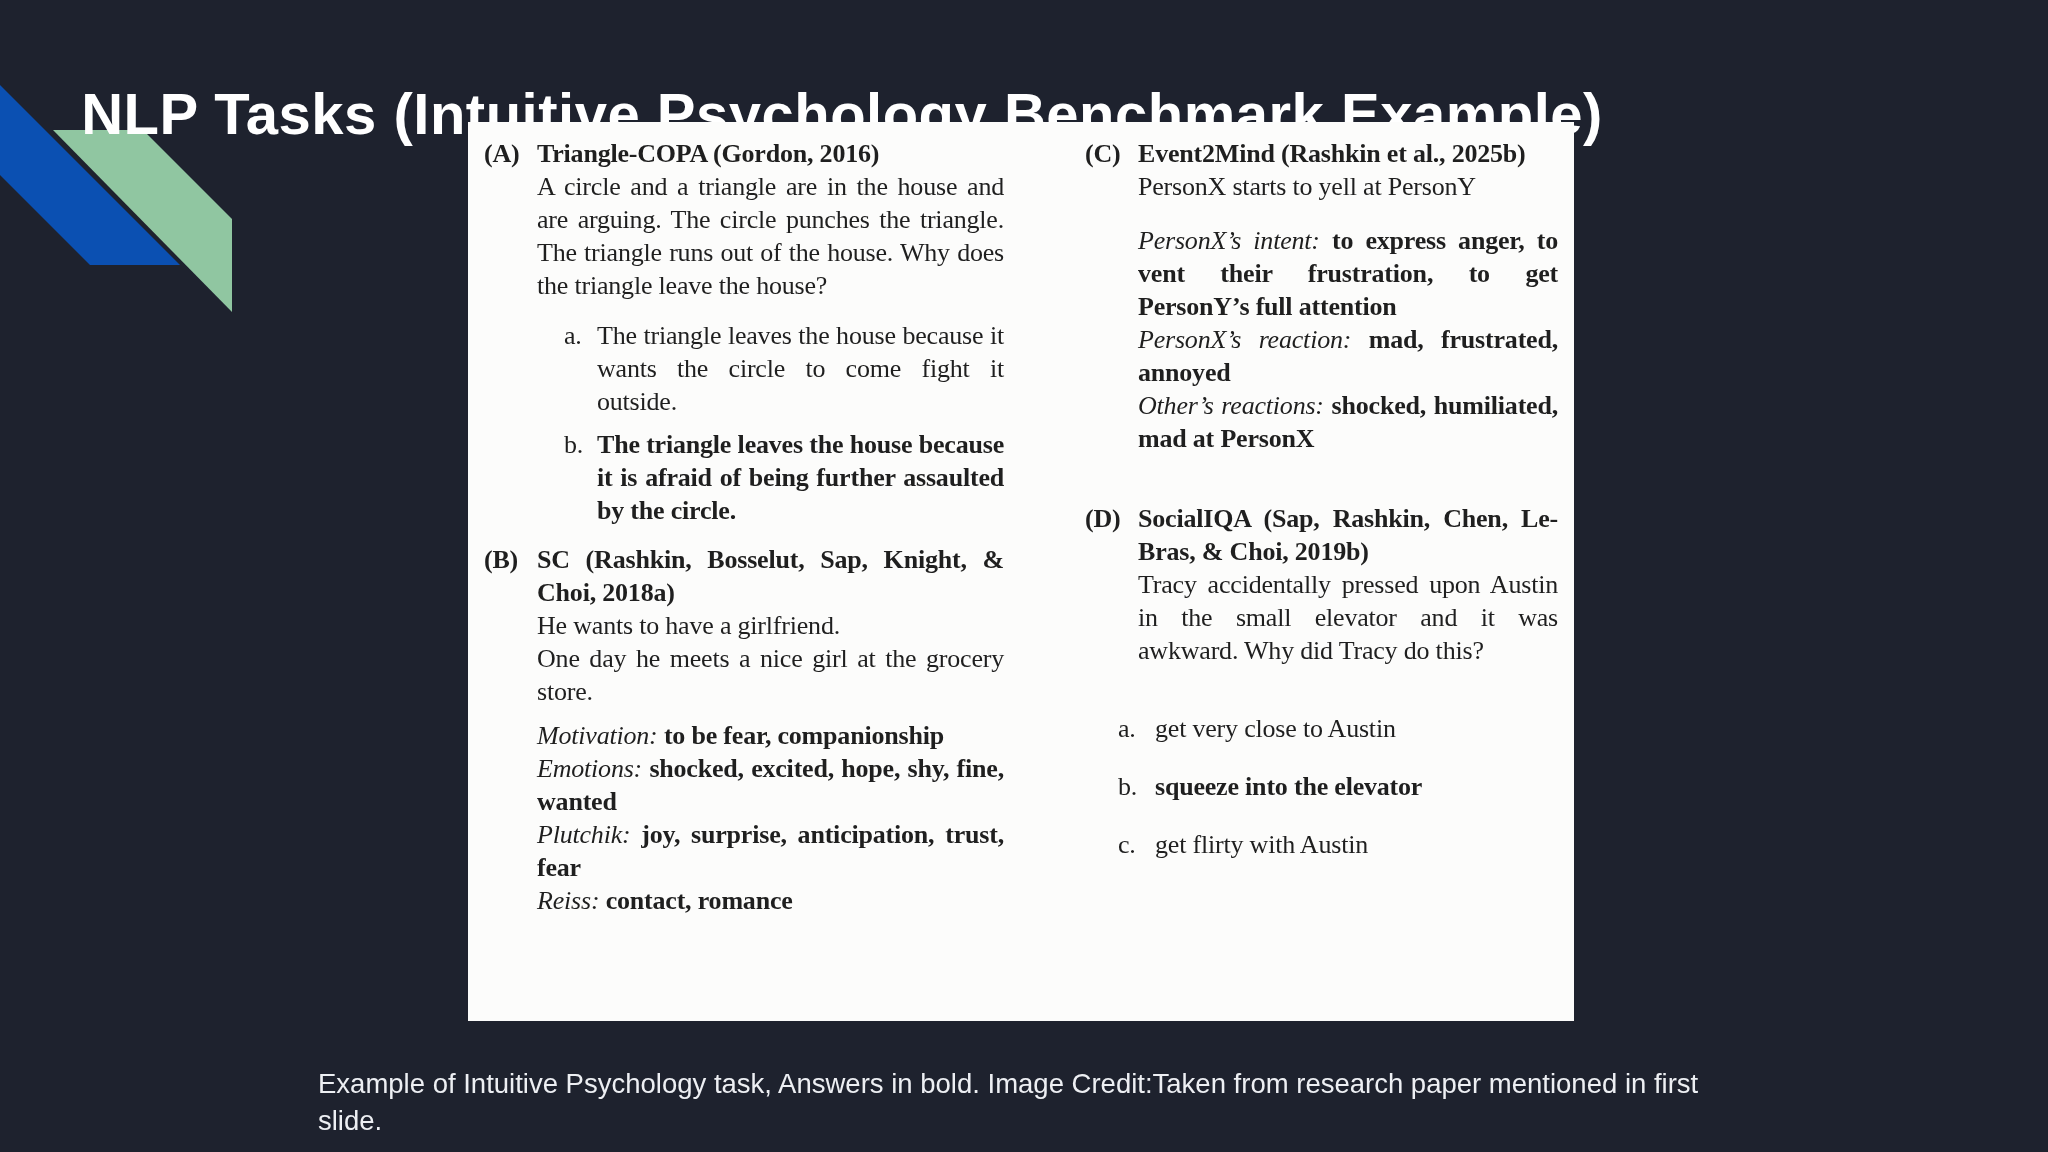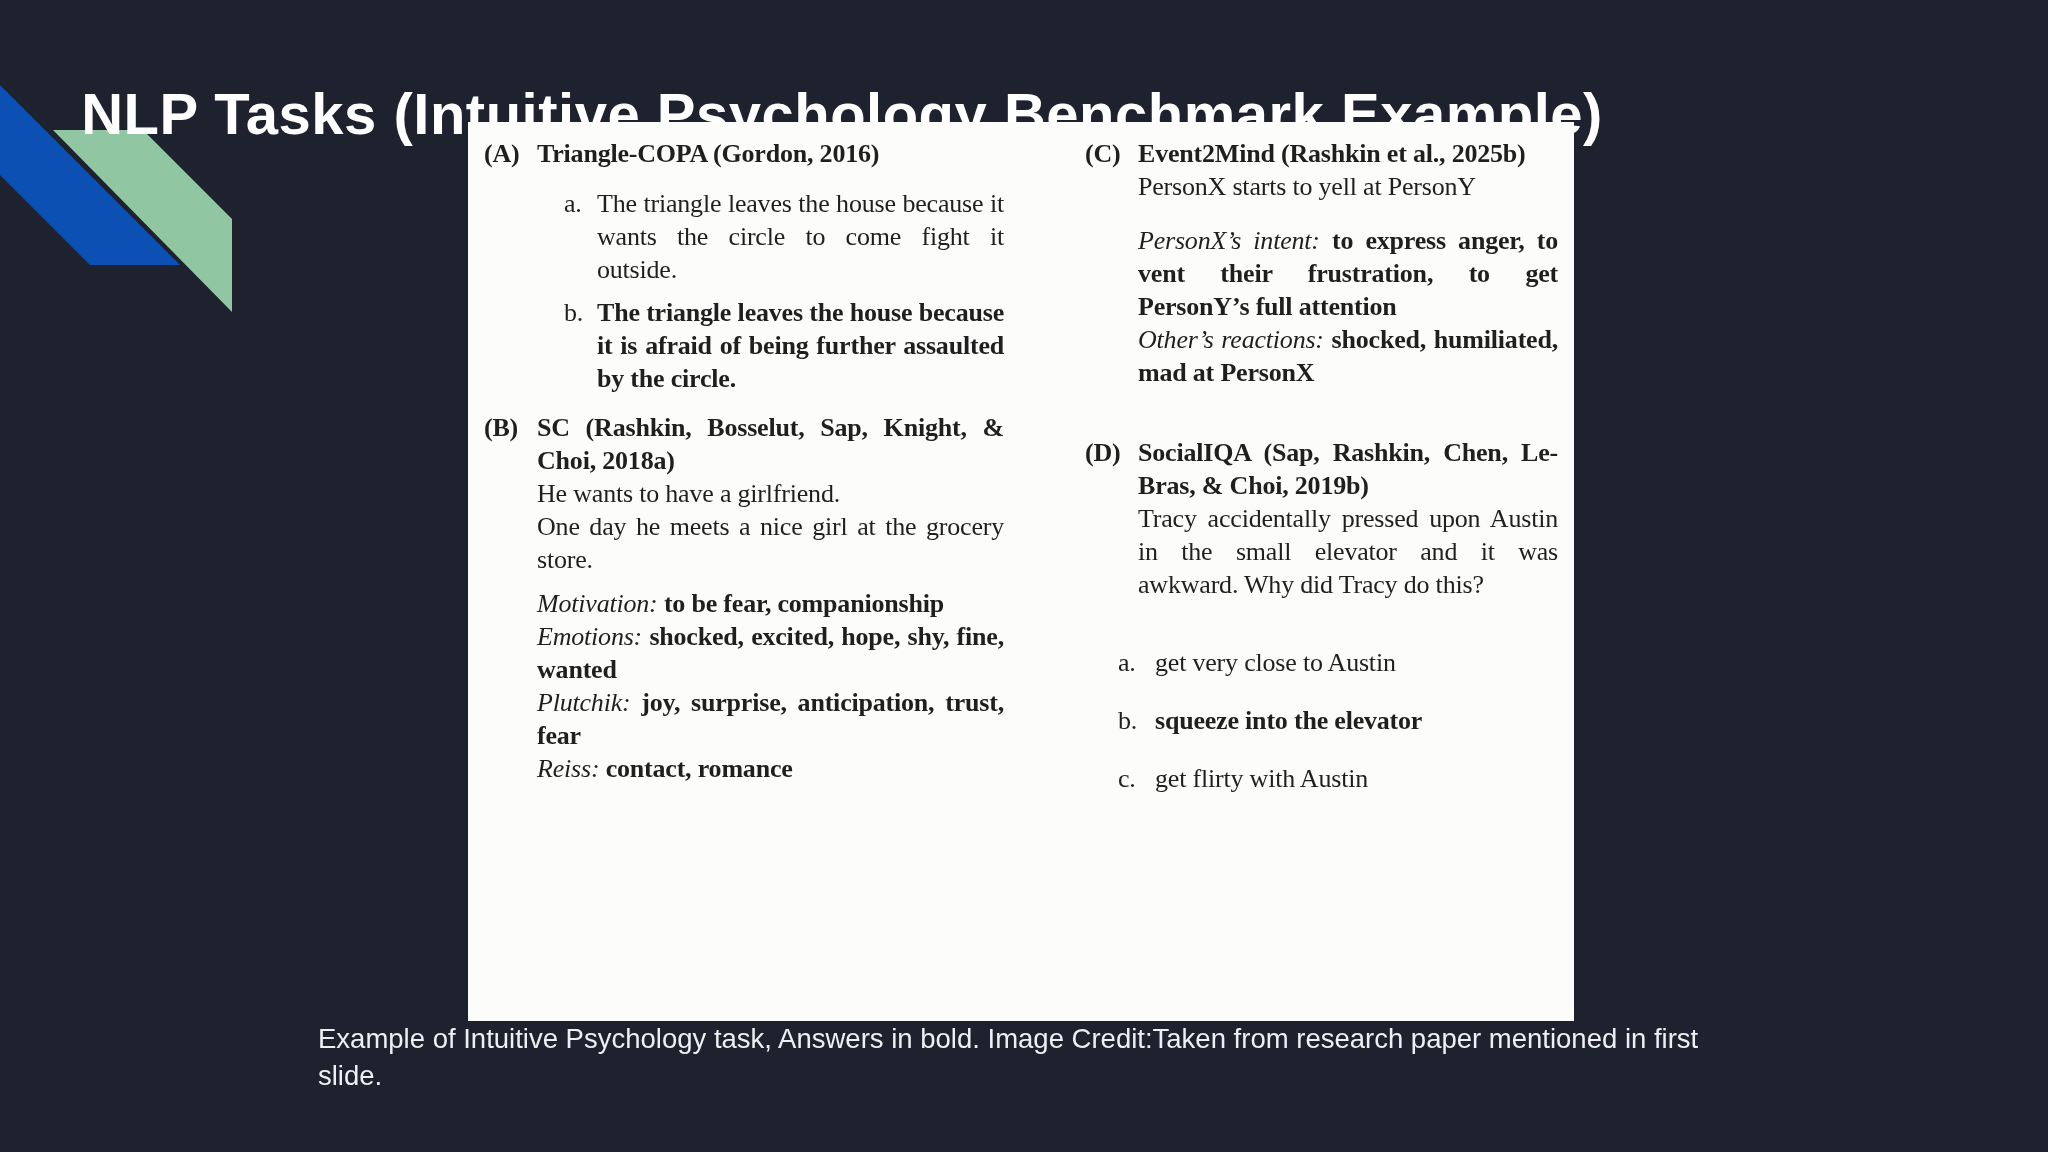--- a/index.html
+++ b/index.html
@@ -59,21 +59,21 @@
   .attr i{font-style:italic;}
   .attr b{font-weight:700;}
   .gap-top{margin-top:12px;}
 
   .sec-b{margin-top:16px;}
   .sec-d{margin-top:47px;}
   .attrs-c{margin-top:21px;}
 
   
   .caption{
-    position:absolute;left:318px;top:1020px;width:1400px;
+    position:absolute;left:318px;top:1065px;width:1400px;
     color:#edeff3;font-size:27.5px;line-height:37px;font-weight:400;
   }
 </style>
 </head>
 <body>
 
 <div class="canvas">
 
   <svg class="decor" viewBox="0 0 240 320" width="240" height="320">
     <polygon points="0,85 180,265 90,265 0,175" fill="#0b50b2"></polygon>
@@ -84,20 +84,21 @@
 
   <div class="panel">
 
     <div class="col-left">
 
       <div class="sec">
         <div class="sec-head">
           <span class="sec-lbl">(A)</span>
           <span class="sec-ttl just">Triangle-COPA (Gordon, 2016)</span>
         </div>
+        <p class="indent just">A circle and a triangle are in the house and are arguing. The circle punches the triangle. The triangle runs out of the house. Why does the triangle leave the house?</p>
         <div class="opts-a">
           <div class="opt">
             <span class="olbl">a.</span>
             <span class="otext just">The triangle leaves the house because it wants the circle to come fight it outside.</span>
           </div>
           <div class="opt">
             <span class="olbl">b.</span>
             <span class="otext just strong">The triangle leaves the house because it is afraid of being further assaulted by the circle.</span>
           </div>
         </div>
@@ -123,20 +124,21 @@
     <div class="col-right">
 
       <div class="sec">
         <div class="sec-head">
           <span class="sec-lbl">(C)</span>
           <span class="sec-ttl just">Event2Mind (Rashkin et al., 2025b)</span>
         </div>
         <div class="bodyline">PersonX starts to yell at PersonY</div>
         <div class="attrs-c indent">
           <p class="attr just"><i>PersonX’s intent:</i> <b>to express anger, to vent their frustration, to get PersonY’s full attention</b></p>
+          <p class="attr just"><i>PersonX’s reaction:</i> <b>mad, frustrated, annoyed</b></p>
           <p class="attr just"><i>Other’s reactions:</i> <b>shocked, humiliated, mad at PersonX</b></p>
         </div>
       </div>
 
       <div class="sec sec-d">
         <div class="sec-head">
           <span class="sec-lbl">(D)</span>
           <span class="sec-ttl just">SocialIQA (Sap, Rashkin, Chen, Le-Bras, &amp; Choi, 2019b)</span>
         </div>
         <p class="indent just">Tracy accidentally pressed upon Austin in the small elevator and it was awkward. Why did Tracy do this?</p>

